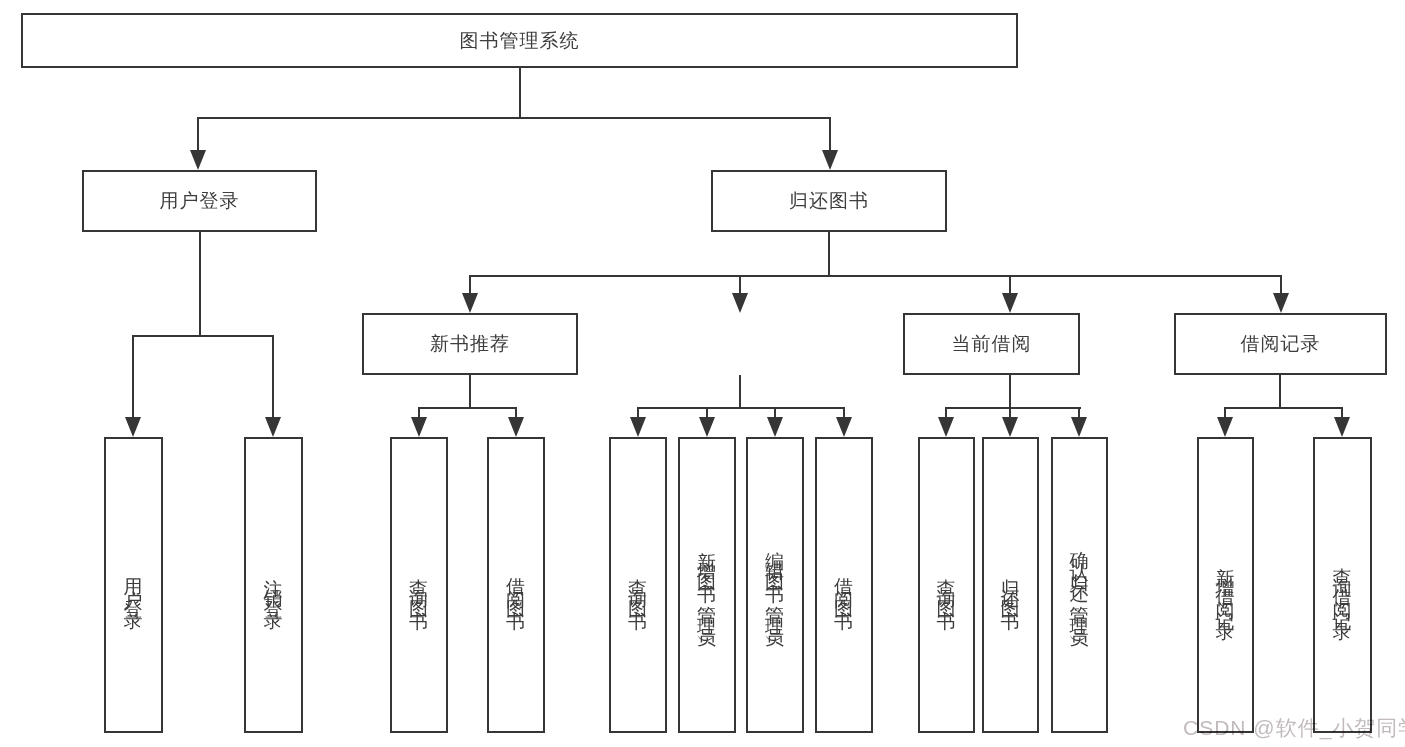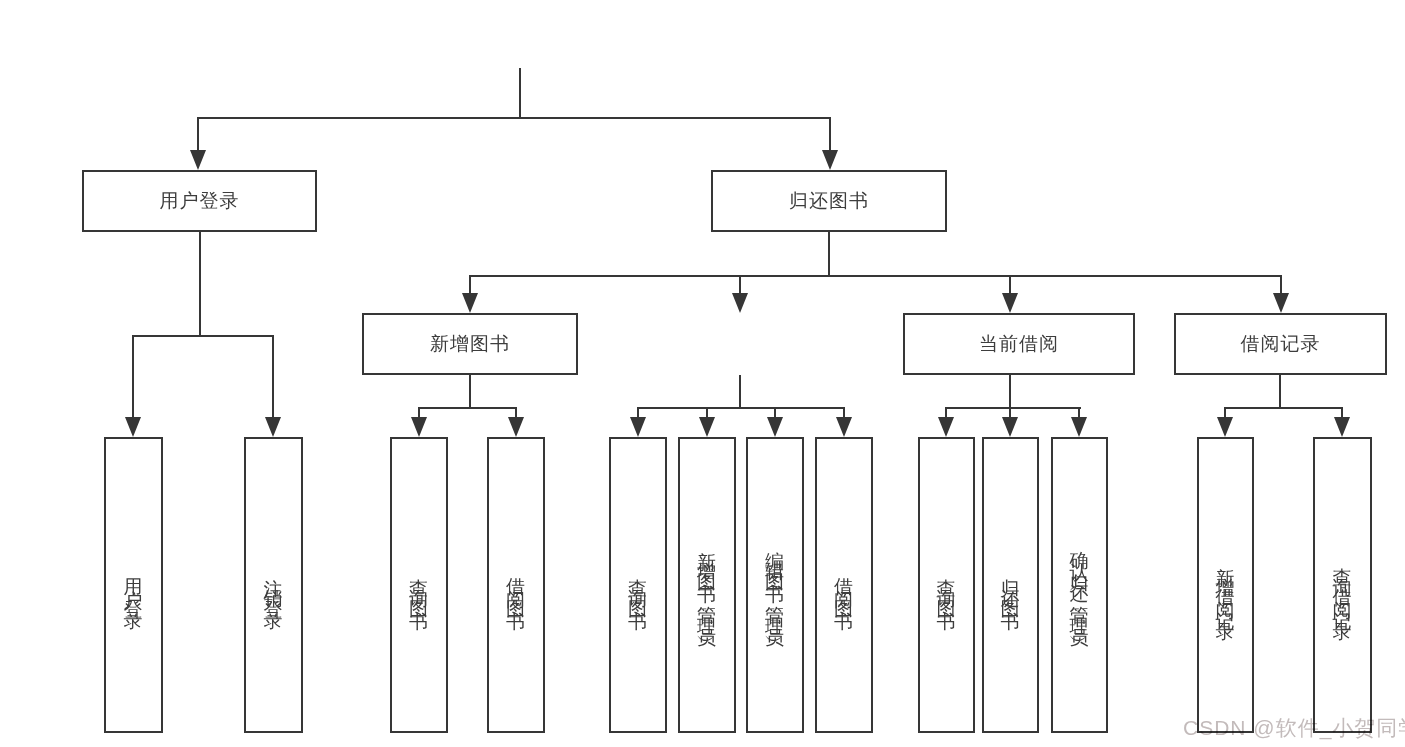--- a/index.html
+++ b/index.html
@@ -50,26 +50,27 @@
     mix-blend-mode:multiply;
     z-index:10;
     white-space:nowrap;
   }
 </style>
 </head>
 <body>
 
 <div class="canvas">
 
+  <div class="b" style="left:21px;top:13px;width:997px;height:55px">图书管理系统</div>
 
   <div class="b" style="left:82px;top:170px;width:235px;height:62px">用户登录</div>
   <div class="b" style="left:711px;top:170px;width:236px;height:62px">归还图书</div>
 
-  <div class="b" style="left:362px;top:313px;width:216px;height:62px">新增图书</div>
-  <div class="b" style="left:903px;top:313px;width:232px;height:62px">当前借阅</div>
+  <div class="b" style="left:362px;top:313px;width:216px;height:62px">新书推荐</div>
+  <div class="b" style="left:903px;top:313px;width:177px;height:62px">当前借阅</div>
   <div class="b" style="left:1174px;top:313px;width:213px;height:62px">借阅记录</div>
 
   <div class="b" style="left:104px;top:437px;width:59px;height:296px">
     <span class="vt">用户登录</span>
   </div>
   <div class="b" style="left:244px;top:437px;width:59px;height:296px">
     <span class="vt">注销登录</span>
   </div>
 
   <div class="b" style="left:390px;top:437px;width:58px;height:296px">

